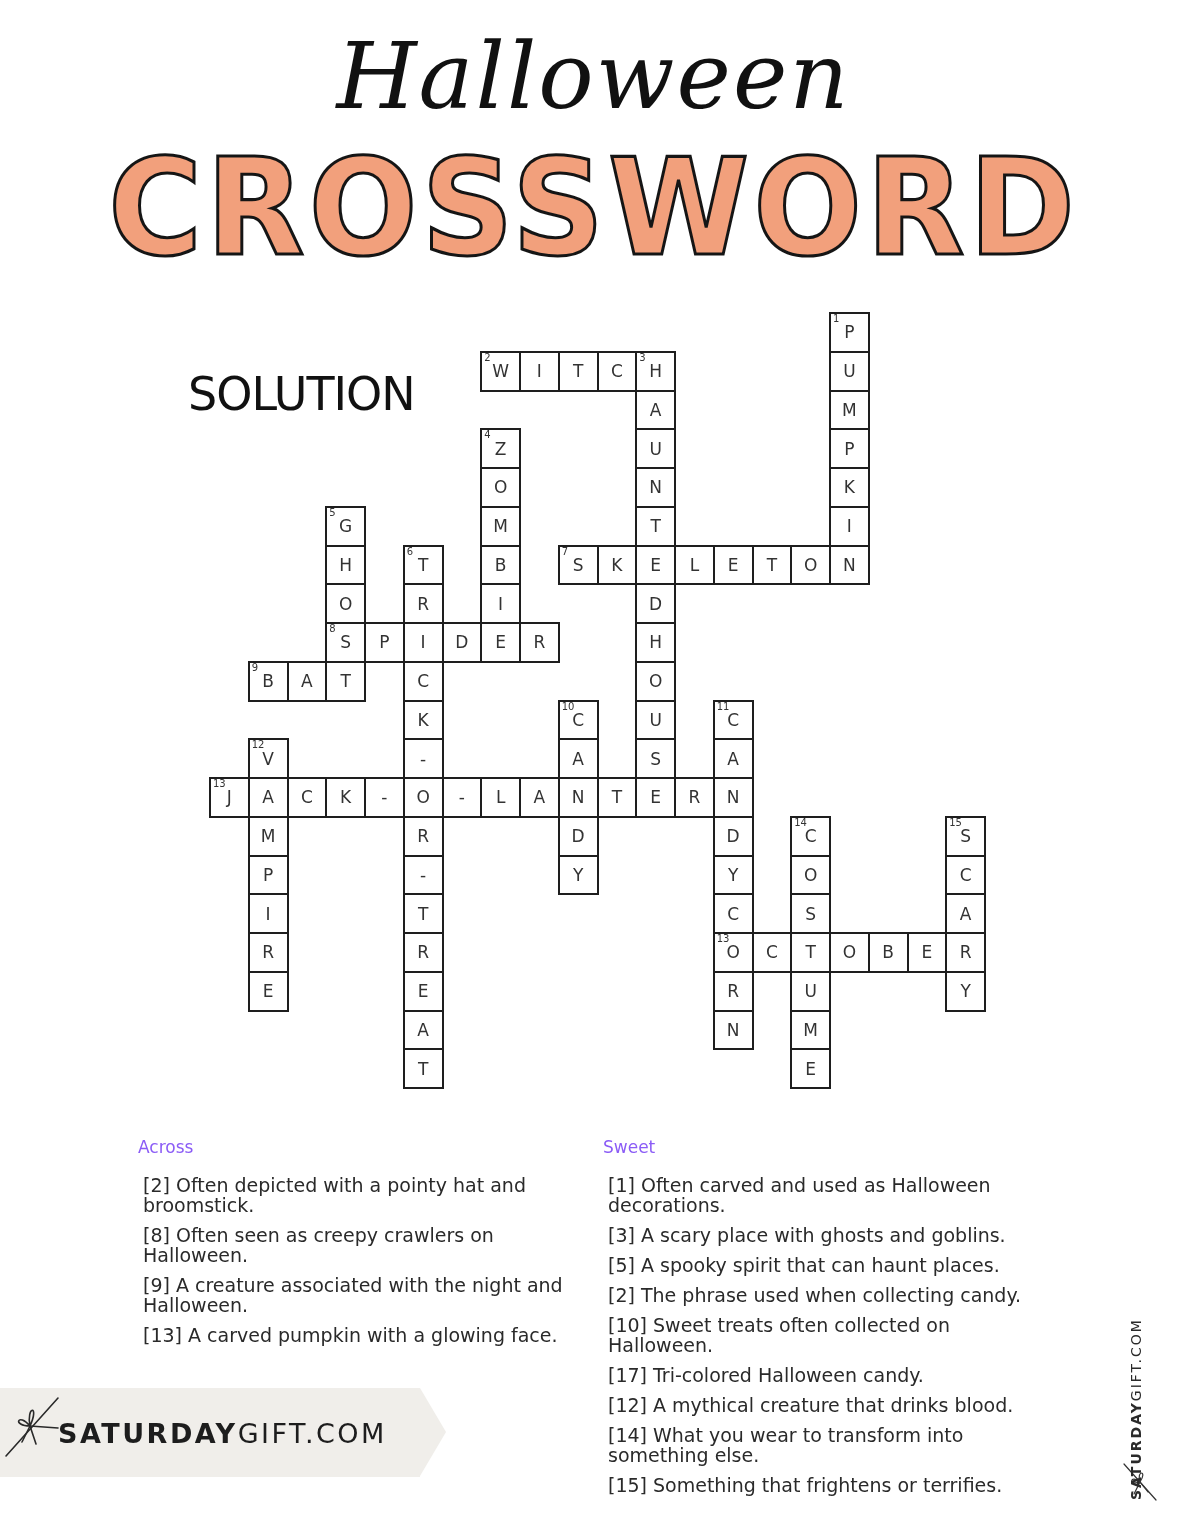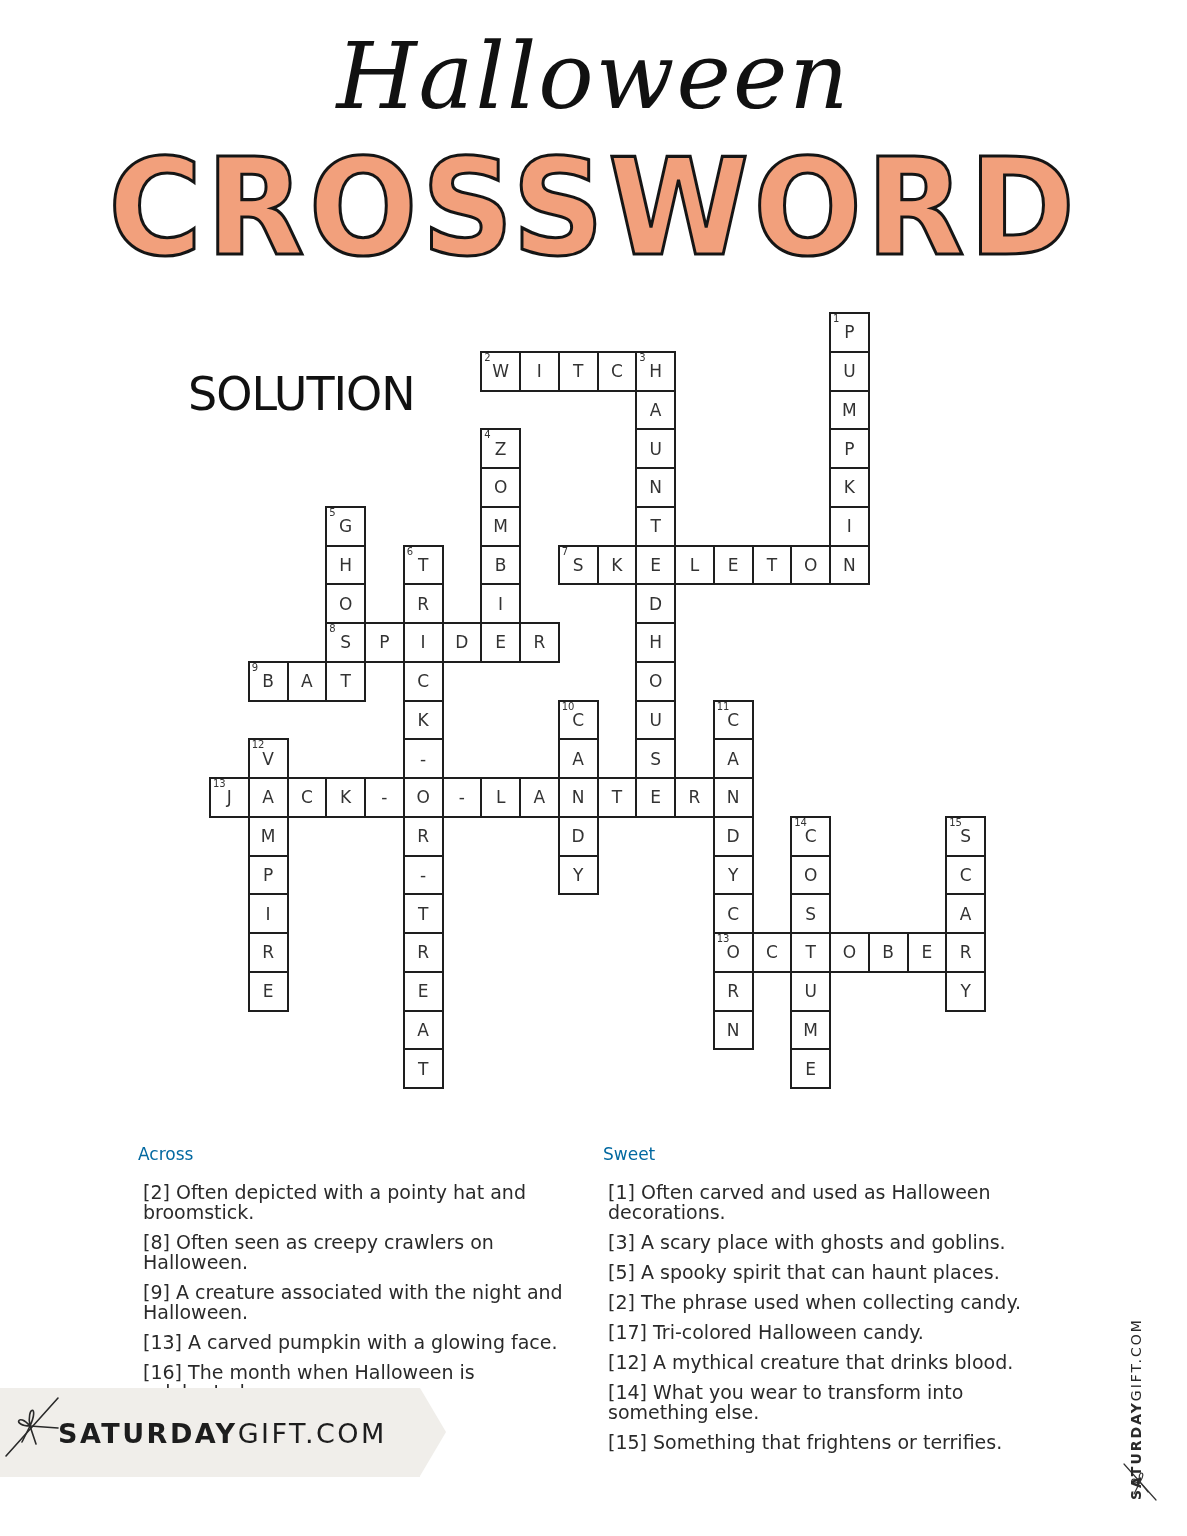--- a/index.html
+++ b/index.html
@@ -33,21 +33,21 @@
     display: flex; align-items: center; justify-content: center;
     font-family: "DejaVu Sans", sans-serif; font-size: 17px; color: #333;
     pointer-events: auto;
   }
   .cell .num {
     position: absolute; left: 2px; top: -1px; font-size: 10px; color: #333; line-height: 12px;
   }
   .clues-col { position: absolute; top: 1130px; font-family: "DejaVu Sans", sans-serif; color: #2b2b2b; }
   .clues-col.across { left: 138px; width: 445px; }
   .clues-col.down { left: 603px; width: 445px; }
-  .clues-heading { font-size: 17px; line-height: 24px; margin: 12px 0 16px 0; color: #0369a1; }
+  .clues-heading { font-size: 17px; line-height: 24px; margin: 5px 0 16px 0; color: #8b5cf6; }
   .clue { font-size: 19px; line-height: 20px; margin: 0 0 10px 5px; color: #2a2a2a; }
   .banner {
     position: absolute; left: 0; top: 1388px; width: 420px; height: 89px;
     background: #F0EEEA;
   }
   .banner::after {
     content: ""; position: absolute; right: -26px; top: 0;
     border-top: 44.5px solid transparent; border-bottom: 44.5px solid transparent;
     border-left: 26px solid #F0EEEA;
   }
@@ -406,29 +406,29 @@
       <span>E</span>
     </div>
   </div>
 
 <div class="clues-col across">
   <div class="clues-heading">Across</div>
   <div class="clue">[2] Often depicted with a pointy hat and broomstick.</div>
   <div class="clue">[8] Often seen as creepy crawlers on Halloween.</div>
   <div class="clue">[9] A creature associated with the night and Halloween.</div>
   <div class="clue">[13] A carved pumpkin with a glowing face.</div>
-  <div class="clue">[16] The month when Halloween is celebrated.</div>
 </div>
 
 <div class="clues-col down">
   <div class="clues-heading">Sweet</div>
   <div class="clue">[1] Often carved and used as Halloween decorations.</div>
   <div class="clue">[3] A scary place with ghosts and goblins.</div>
   <div class="clue">[5] A spooky spirit that can haunt places.</div>
   <div class="clue">[2] The phrase used when collecting candy.</div>
+  <div class="clue">[10] Sweet treats often collected on Halloween.</div>
   <div class="clue">[17] Tri-colored Halloween candy.</div>
   <div class="clue">[12] A mythical creature that drinks blood.</div>
   <div class="clue">[14] What you wear to transform into something else.</div>
   <div class="clue">[15] Something that frightens or terrifies.</div>
 </div>
 
 <div class="banner"></div>
 <svg class="bow-icon" viewBox="0 0 56 62">
   <g fill="none" stroke="#2a2a2a" stroke-width="1.6" stroke-linecap="round">
     <line x1="2" y1="60" x2="54" y2="2"></line>

